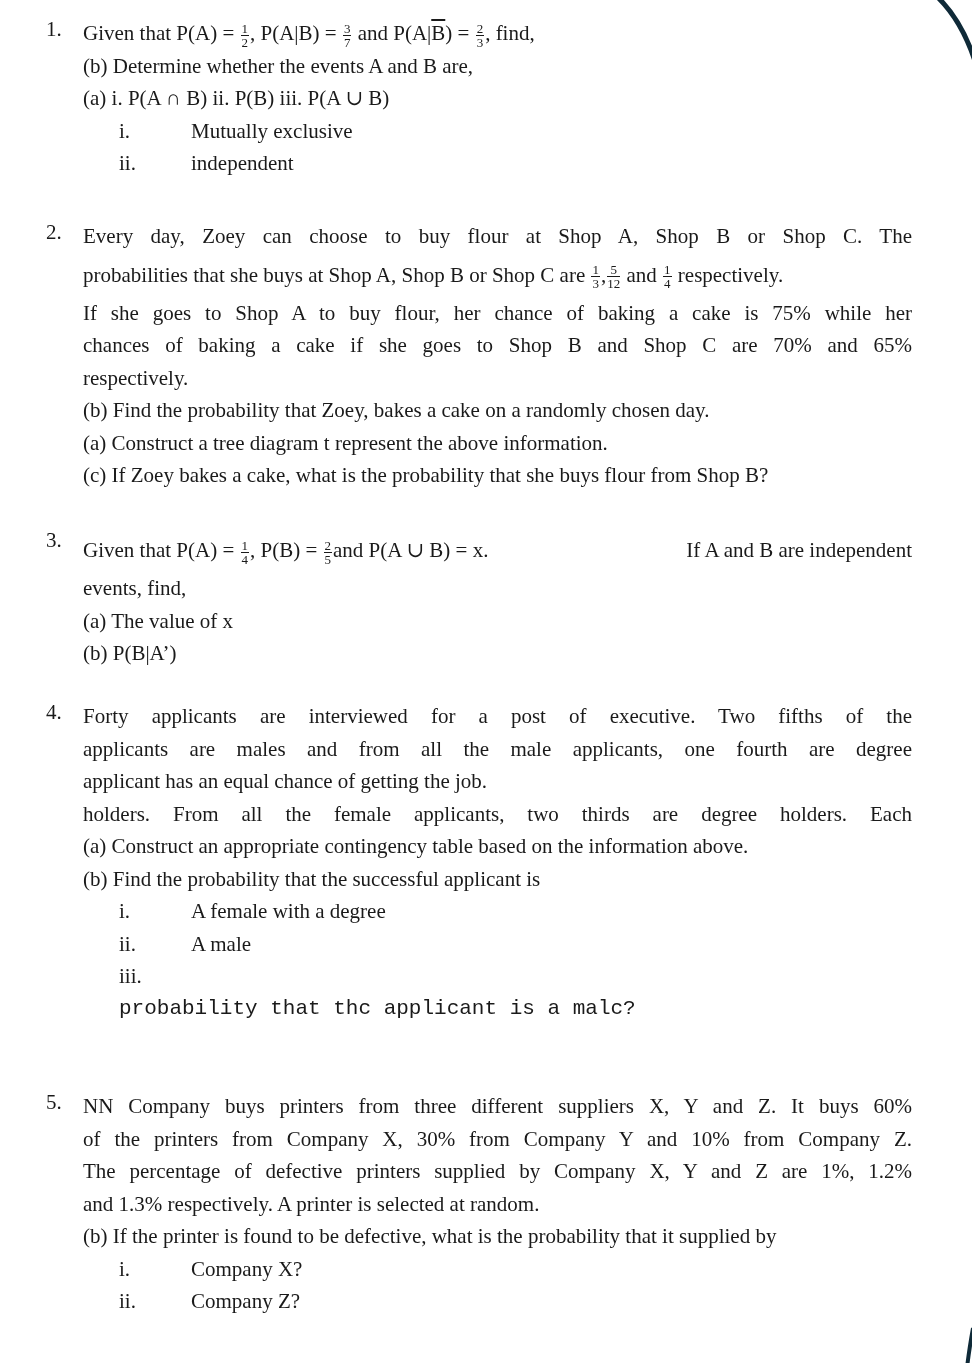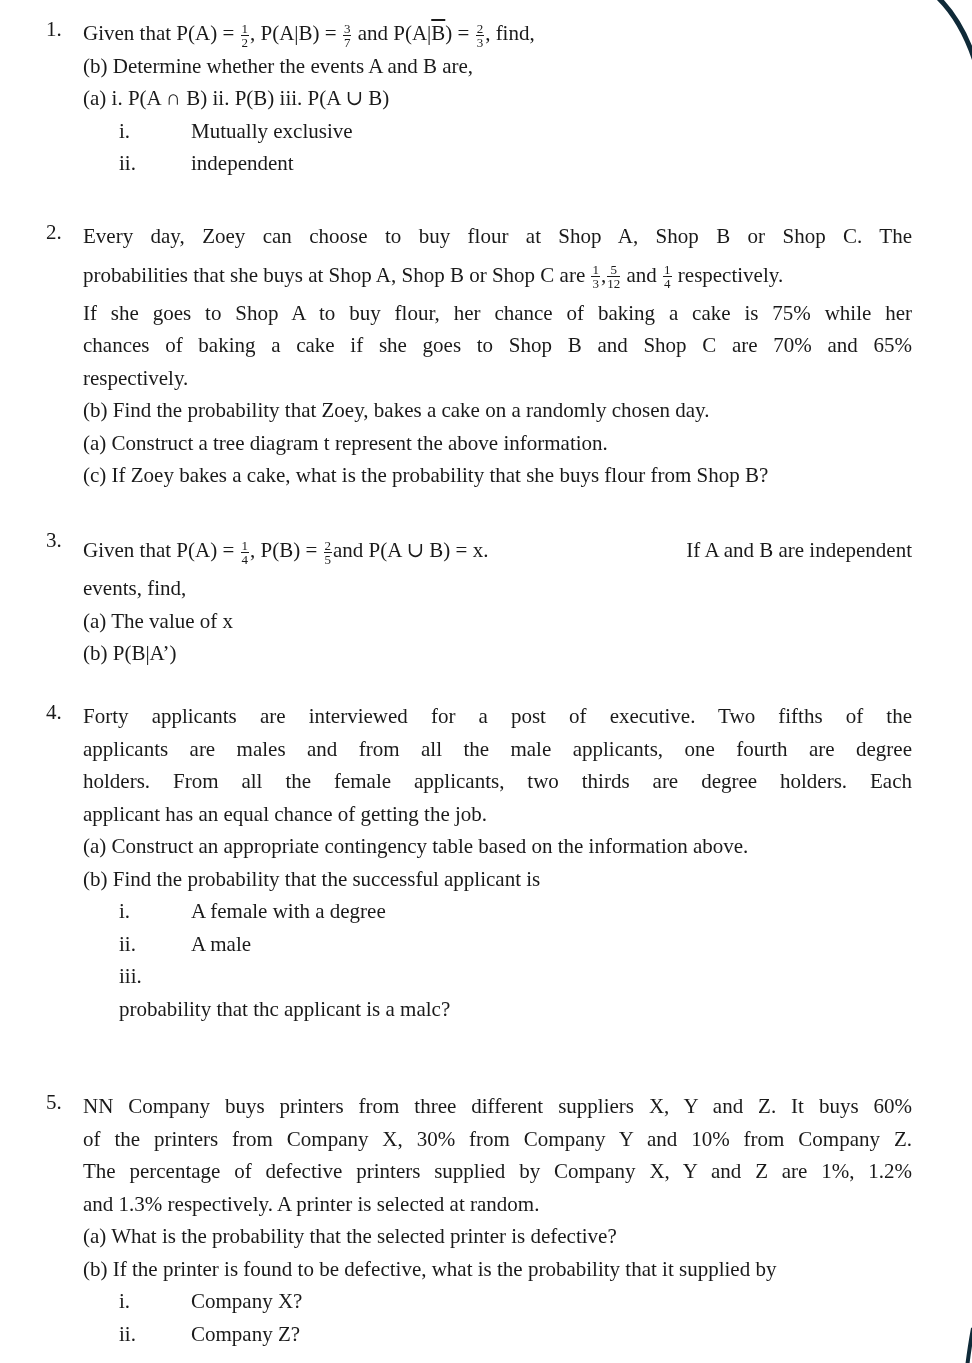--- a/index.html
+++ b/index.html
@@ -80,47 +80,46 @@
     <div class="line">(a) The value of x</div>
     <div class="line">(b) P(B|A’)</div>
   </div>
 </div>
 
 <div class="q" style="top:700px;">
   <span class="num">4.</span>
   <div class="body">
     <div class="line just">Forty applicants are interviewed for a post of executive. Two fifths of the</div>
     <div class="line just">applicants are males and from all the male applicants, one fourth are degree</div>
+    <div class="line">applicant has an equal chance of getting the job.</div>
     <div class="line just">holders. From all the female applicants, two thirds are degree holders. Each</div>
-    <div class="line">applicant has an equal chance of getting the job.</div>
     <div class="line">(a) Construct an appropriate contingency table based on the information above.</div>
     <div class="line">(b) Find the probability that the successful applicant is</div>
     <div class="roman">
         <span class="rn">i.</span>
         <span>A female with a degree</span>
       </div>
     <div class="roman">
         <span class="rn">ii.</span>
         <span>A male</span>
       </div>
     <div class="roman">
         <span class="rn">iii.</span>
       </div>
-    <div class="line" style="padding-left:36px;">probability that thc applicant is a malc?</div>
+    <div class="line" style="padding-left:36px;font-family:Liberation Mono, monospace;">probability that thc applicant is a malc?</div>
   </div>
 </div>
 
 <div class="q" style="top:1090px;">
   <span class="num">5.</span>
   <div class="body">
     <div class="line just">NN Company buys printers from three different suppliers X, Y and Z. It buys 60%</div>
     <div class="line just">of the printers from Company X, 30% from Company Y and 10% from Company Z.</div>
     <div class="line just">The percentage of defective printers supplied by Company X, Y and Z are 1%, 1.2%</div>
     <div class="line">and 1.3% respectively. A printer is selected at random.</div>
-    <div class="line">(a) What is the probability that the selected printer is defective?</div>
     <div class="line">(b) If the printer is found to be defective, what is the probability that it supplied by</div>
     <div class="roman">
         <span class="rn">i.</span>
         <span>Company X?</span>
       </div>
     <div class="roman">
         <span class="rn">ii.</span>
         <span>Company Z?</span>
       </div>
   </div>

